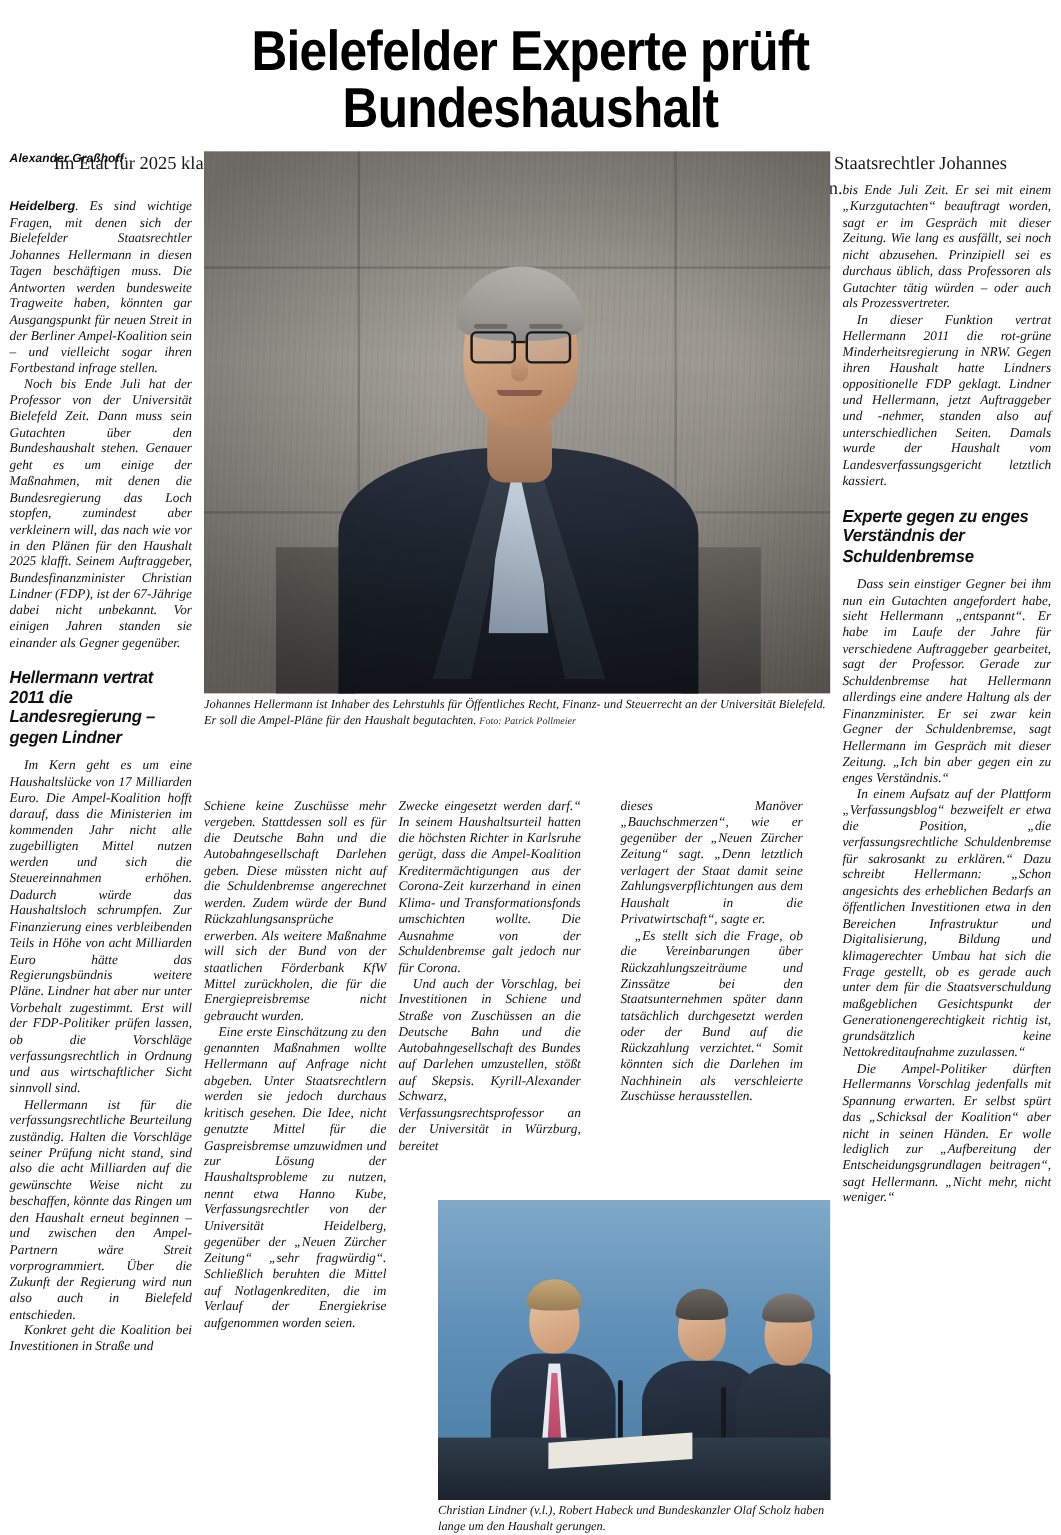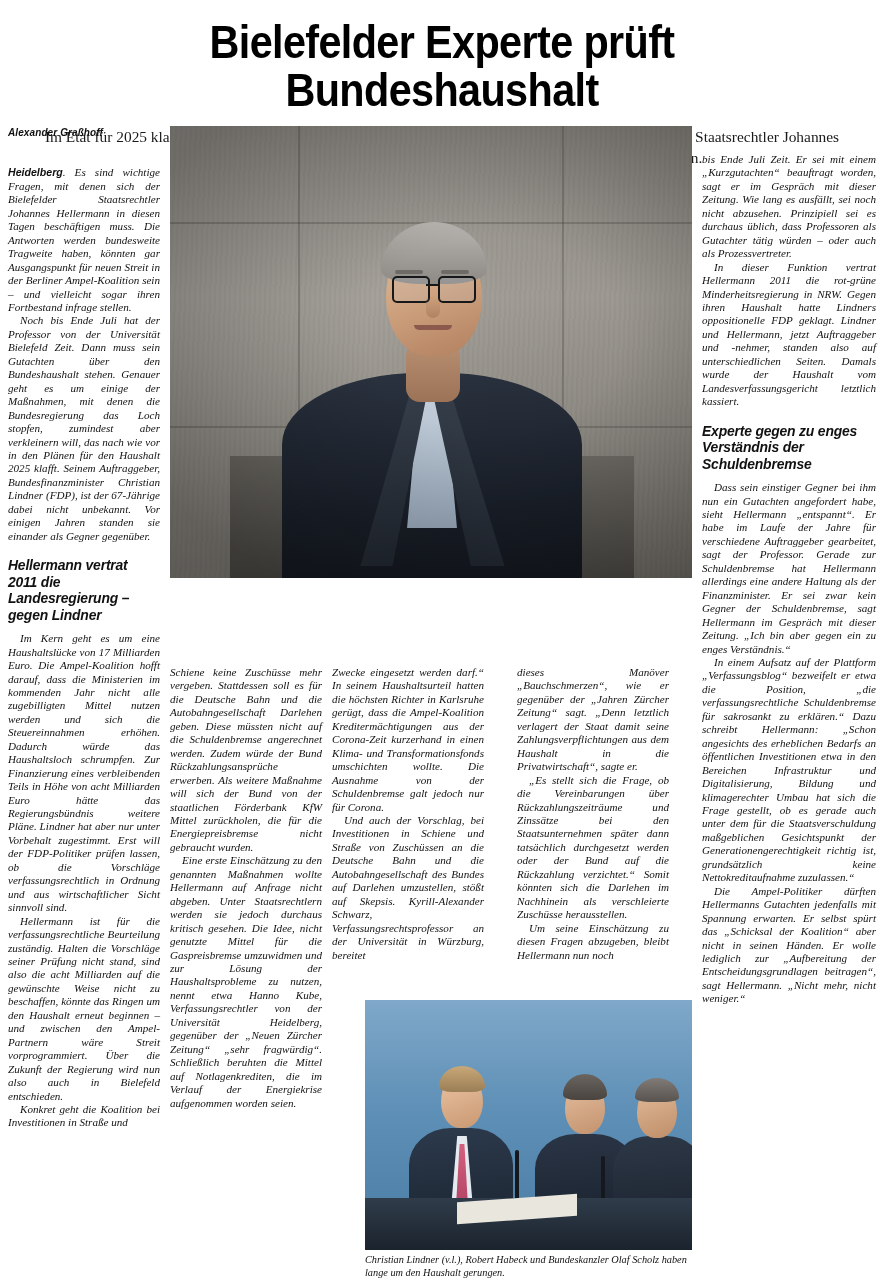--- a/index.html
+++ b/index.html
@@ -348,32 +348,31 @@
       <p class="noindent">Schiene keine Zuschüsse mehr vergeben. Stattdessen soll es für die Deutsche Bahn und die Autobahngesellschaft Darlehen geben. Diese müssten nicht auf die Schuldenbremse angerechnet werden. Zudem würde der Bund Rückzahlungsansprüche erwerben. Als weitere Maßnahme will sich der Bund von der staatlichen Förderbank KfW Mittel zurückholen, die für die Energiepreisbremse nicht gebraucht wurden.</p>
       <p>Eine erste Einschätzung zu den genannten Maßnahmen wollte Hellermann auf Anfrage nicht abgeben. Unter Staatsrechtlern werden sie jedoch durchaus kritisch gesehen. Die Idee, nicht genutzte Mittel für die Gaspreisbremse umzuwidmen und zur Lösung der Haushaltsprobleme zu nutzen, nennt etwa Hanno Kube, Verfassungsrechtler von der Universität Heidelberg, gegenüber der „Neuen Zürcher Zeitung“ „sehr fragwürdig“. Schließlich beruhten die Mittel auf Notlagenkrediten, die im Verlauf der Energiekrise aufgenommen worden seien.</p>
     </div>
 
     <div class="col" id="col3" style="top:513px;">
       <p class="noindent">Zwecke eingesetzt werden darf.“ In seinem Haushaltsurteil hatten die höchsten Richter in Karlsruhe gerügt, dass die Ampel-Koalition Kreditermächtigungen aus der Corona-Zeit kurzerhand in einen Klima- und Transformationsfonds umschichten wollte. Die Ausnahme von der Schuldenbremse galt jedoch nur für Corona.</p>
       <p>Und auch der Vorschlag, bei Investitionen in Schiene und Straße von Zuschüssen an die Deutsche Bahn und die Autobahngesellschaft des Bundes auf Darlehen umzustellen, stößt auf Skepsis. Kyrill-Alexander Schwarz, Verfassungsrechtsprofessor an der Universität in Würzburg, bereitet</p>
     </div>
 
     <div class="col" id="col4" style="top:513px;">
-      <p class="noindent">dieses Manöver „Bauchschmerzen“, wie er gegenüber der „Jahren Zürcher Zeitung“ sagt. „Denn letztlich verlagert der Staat damit seine Zahlungsverpflichtungen aus dem Haushalt in die Privatwirtschaft“, sagte er.</p>
+      <p class="noindent">dieses Manöver „Bauchschmerzen“, wie er gegenüber der „Neuen Zürcher Zeitung“ sagt. „Denn letztlich verlagert der Staat damit seine Zahlungsverpflichtungen aus dem Haushalt in die Privatwirtschaft“, sagte er.</p>
       <p>„Es stellt sich die Frage, ob die Vereinbarungen über Rückzahlungszeiträume und Zinssätze bei den Staatsunternehmen später dann tatsächlich durchgesetzt werden oder der Bund auf die Rückzahlung verzichtet.“ Somit könnten sich die Darlehen im Nachhinein als verschleierte Zuschüsse herausstellen.</p>
-      <p>Um seine Einschätzung zu diesen Fragen abzugeben, bleibt Hellermann nun noch</p>
     </div>
 
     <div class="col" id="col5">
       <p class="noindent">bis Ende Juli Zeit. Er sei mit einem „Kurzgutachten“ beauftragt worden, sagt er im Gespräch mit dieser Zeitung. Wie lang es ausfällt, sei noch nicht abzusehen. Prinzipiell sei es durchaus üblich, dass Professoren als Gutachter tätig würden – oder auch als Prozessvertreter.</p>
       <p>In dieser Funktion vertrat Hellermann 2011 die rot-grüne Minderheitsregierung in NRW. Gegen ihren Haushalt hatte Lindners oppositionelle FDP geklagt. Lindner und Hellermann, jetzt Auftraggeber und -nehmer, standen also auf unterschiedlichen Seiten. Damals wurde der Haushalt vom Landesverfassungsgericht letztlich kassiert.</p>
       <h2 class="subhead-h2">Experte gegen zu enges Verständnis der Schuldenbremse</h2>
       <p>Dass sein einstiger Gegner bei ihm nun ein Gutachten angefordert habe, sieht Hellermann „entspannt“. Er habe im Laufe der Jahre für verschiedene Auftraggeber gearbeitet, sagt der Professor. Gerade zur Schuldenbremse hat Hellermann allerdings eine andere Haltung als der Finanzminister. Er sei zwar kein Gegner der Schuldenbremse, sagt Hellermann im Gespräch mit dieser Zeitung. „Ich bin aber gegen ein zu enges Verständnis.“</p>
       <p>In einem Aufsatz auf der Plattform „Verfassungsblog“ bezweifelt er etwa die Position, „die verfassungsrechtliche Schuldenbremse für sakrosankt zu erklären.“ Dazu schreibt Hellermann: „Schon angesichts des erheblichen Bedarfs an öffentlichen Investitionen etwa in den Bereichen Infrastruktur und Digitalisierung, Bildung und klimagerechter Umbau hat sich die Frage gestellt, ob es gerade auch unter dem für die Staatsverschuldung maßgeblichen Gesichtspunkt der Generationengerechtigkeit richtig ist, grundsätzlich keine Nettokreditaufnahme zuzulassen.“</p>
-      <p>Die Ampel-Politiker dürften Hellermanns Gutachten jedenfalls mit Spannung erwarten. Er selbst spürt das „Schicksal der Koalition“ aber nicht in seinen Händen. Er wolle lediglich zur „Aufbereitung der Entscheidungsgrundlagen beitragen“, sagt Hellermann. „Nicht mehr, nicht weniger.“</p>
+      <p>Die Ampel-Politiker dürften Hellermanns Vorschlag jedenfalls mit Spannung erwarten. Er selbst spürt das „Schicksal der Koalition“ aber nicht in seinen Händen. Er wolle lediglich zur „Aufbereitung der Entscheidungsgrundlagen beitragen“, sagt Hellermann. „Nicht mehr, nicht weniger.“</p>
     </div>
 
     <div class="photo" id="photo-main">
       <div class="p1-bg"></div>
       <div class="p1-seam" style="left:0; top:96px; width:100%; height:2px;"></div>
       <div class="p1-seam" style="left:0; top:300px; width:100%; height:2px;"></div>
       <div class="p1-seam" style="left:128px; top:0; width:2px; height:100%;"></div>
       <div class="p1-seam" style="left:392px; top:0; width:2px; height:100%;"></div>
       <div class="p1-chairL"></div>
       <div class="p1-chairR"></div>
@@ -387,20 +386,24 @@
       <div class="p1-brow-l"></div>
       <div class="p1-brow-r"></div>
       <div class="p1-glasses-l"></div>
       <div class="p1-glasses-r"></div>
       <div class="p1-bridge"></div>
       <div class="p1-nose"></div>
       <div class="p1-mouth"></div>
       <div class="p1-shadow"></div>
     </div>
 
+    <div class="caption" id="caption-main">
+      <span>Johannes Hellermann ist Inhaber des Lehrstuhls für Öffentliches Recht, Finanz- und Steuerrecht an der Universität Bielefeld. Er soll die Ampel-Pläne für den Haushalt begutachten.</span>
+      <span class="credit">Foto: Patrick Pollmeier</span>
+    </div>
 
     <div class="photo" id="photo-second">
       <div class="p2-bg"></div>
 
       <div class="p2-p1">
         <div class="p2-p1-body"></div>
         <div class="p2-p1-shirt"></div>
         <div class="p2-p1-tie"></div>
         <div class="p2-p1-head"></div>
         <div class="p2-p1-hair"></div>

